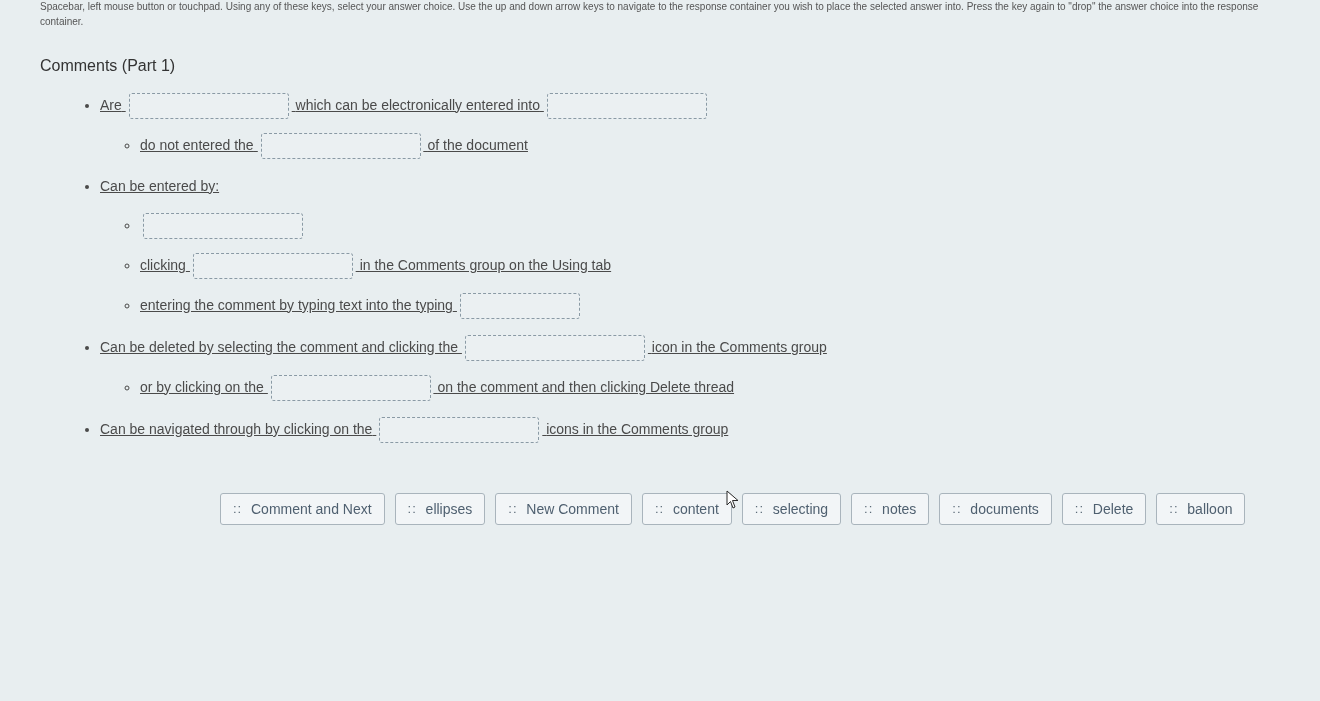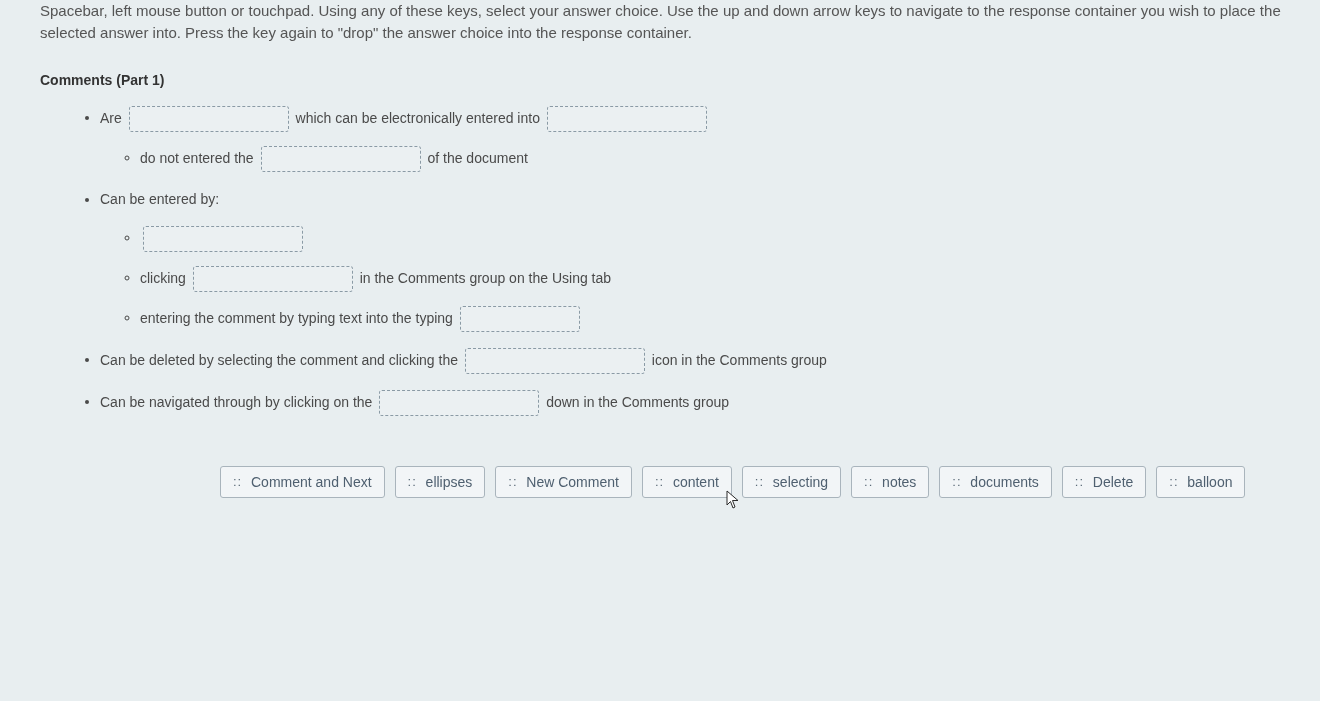--- a/index.html
+++ b/index.html
@@ -11,30 +11,30 @@
     color: #4a4a4a;
     background: #e8eef0;
     width: 1320px;
     height: 701px;
     overflow: hidden;
   }
   .page {
     padding: 0 30px 10px 40px;
   }
   .instructions {
-    font-size: 15px;
+    font-size: 10px;
     line-height: 1.45;
     color: #555;
     margin-bottom: 28px;
   }
   .section-heading {
-    font-weight: bold;
+    font-weight: normal;
     color: #333;
     margin: 20px 0 18px 0;
-    font-size: 14px;
+    font-size: 16px;
   }
   ul.outer {
     list-style: disc;
     padding-left: 60px;
     margin: 0;
   }
   ul.outer > li {
     margin: 16px 0;
     line-height: 1.7;
   }
@@ -91,21 +91,21 @@
   }
   .cursor-arrow {
     position: absolute;
     left: 726px;
     top: 490px;
     width: 14px;
     height: 20px;
     pointer-events: none;
   }
   .cursor-arrow svg { display:block; }
-  li { vertical-align: middle; }
+  li { vertical-align: middle; text-decoration: underline; }
   li span { vertical-align: middle; }
 </style>
 </head>
 <body>
 
 <div class="page">
   <div class="instructions">Spacebar, left mouse button or touchpad. Using any of these keys, select your answer choice. Use the up and down arrow keys to navigate to the response container you wish to place the selected answer into. Press the key again to "drop" the answer choice into the response container.</div>
 
   <div class="section-heading">Comments (Part 1)</div>
 
@@ -139,26 +139,33 @@
           <span>entering the comment by typing text into the typing</span>
           <span class="dropzone sm"></span>
         </li>
       </ul>
     </li>
 
     <li>
       <span>Can be deleted by selecting the comment and clicking the</span>
       <span class="dropzone lg"></span>
       <span>icon in the Comments group</span>
+      <ul class="inner">
+        <li>
+          <span>or by clicking on the</span>
+          <span class="dropzone md"></span>
+          <span>on the comment and then clicking Delete thread</span>
+        </li>
+      </ul>
     </li>
 
     <li>
       <span>Can be navigated through by clicking on the</span>
       <span class="dropzone md"></span>
-      <span>down in the Comments group</span>
+      <span>icons in the Comments group</span>
     </li>
   </ul>
 
   <div class="answer-bank">
     <div class="answer-chip">
       <span class="grip">::</span>
       <span>Comment and Next</span>
     </div>
     <div class="answer-chip">
       <span class="grip">::</span>

